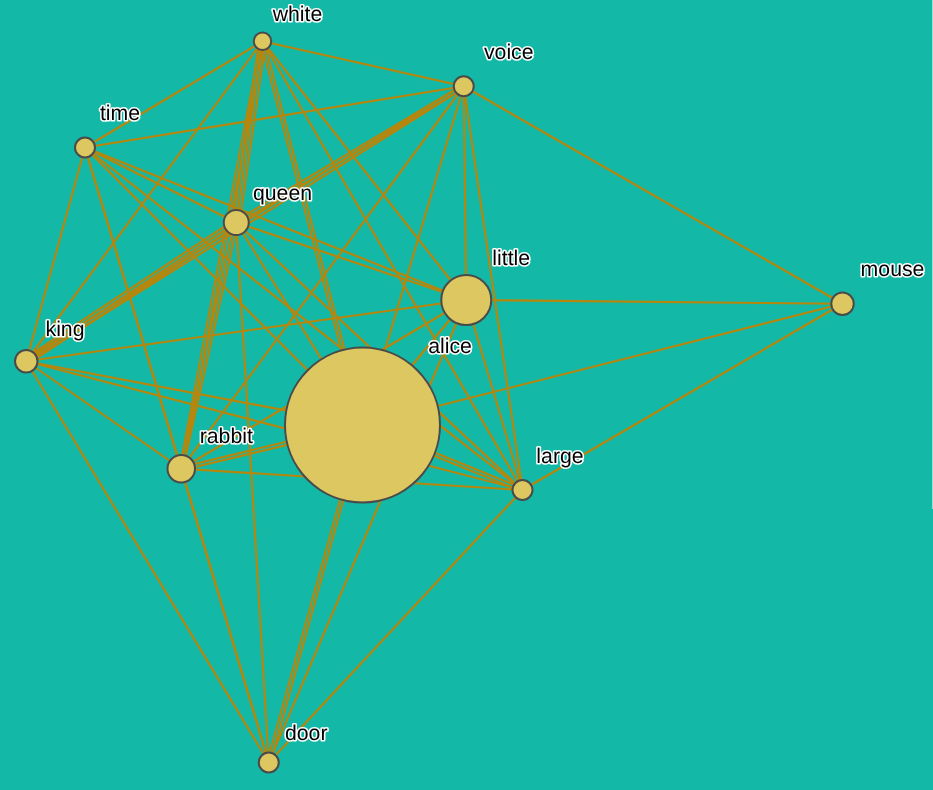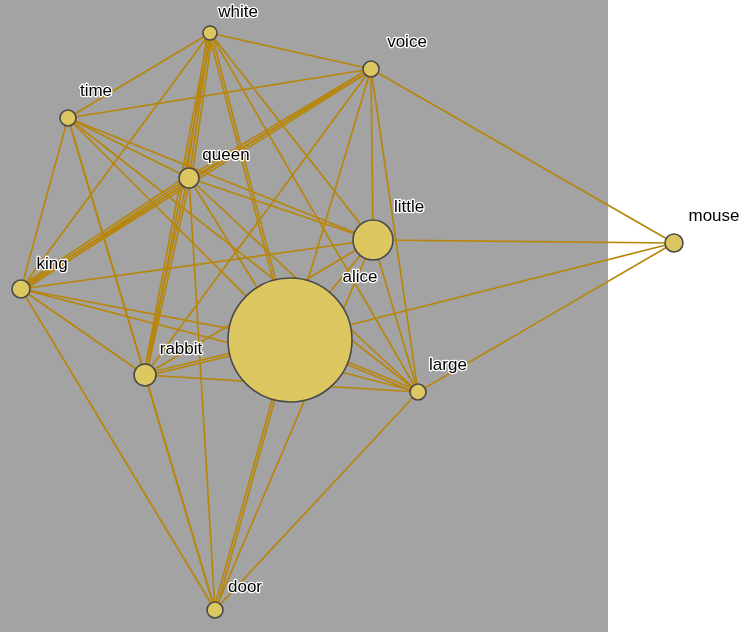--- a/index.html
+++ b/index.html
@@ -9,23 +9,23 @@
     background: #ffffff;
   }
   body {
     width: 746px;
     height: 632px;
     overflow: hidden;
     font-family: "Liberation Sans", sans-serif;
   }
   #graph-root {
     position: relative;
-    width: 608px;
+    width: 746px;
     height: 632px;
-    background: #a3a3a3;
+    background: #14b8a6;
   }
   #graph-svg {
     display: block;
     width: 746px;
     height: 632px;
   }
   .edge {
     stroke: #b8860b;
     fill: none;
     stroke-linecap: round;

